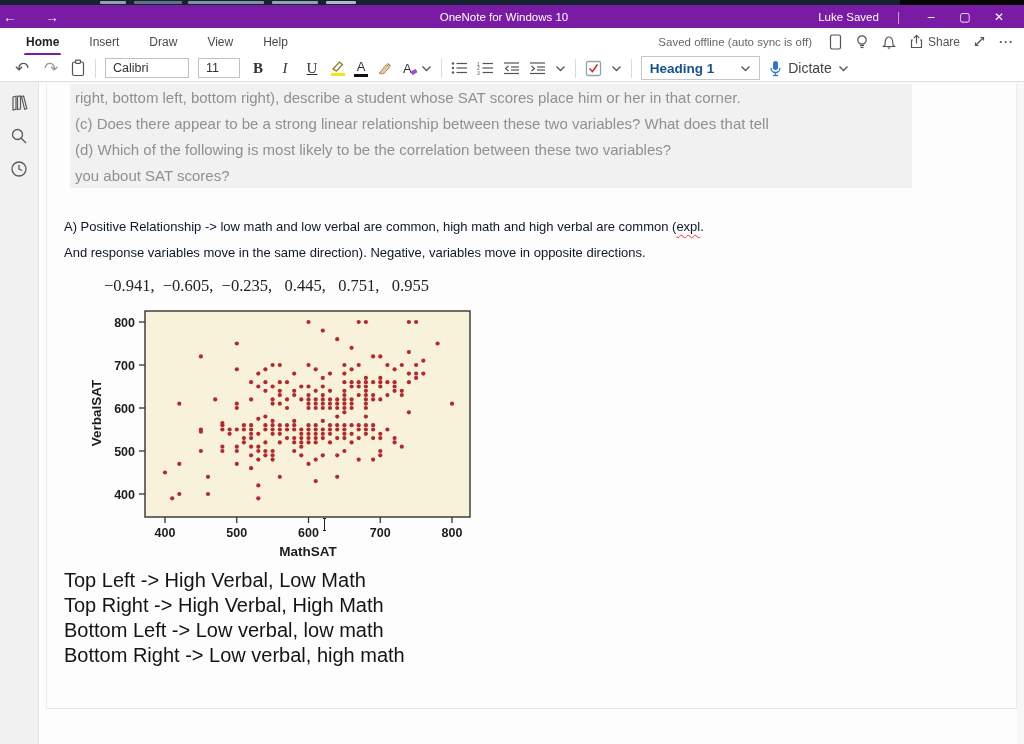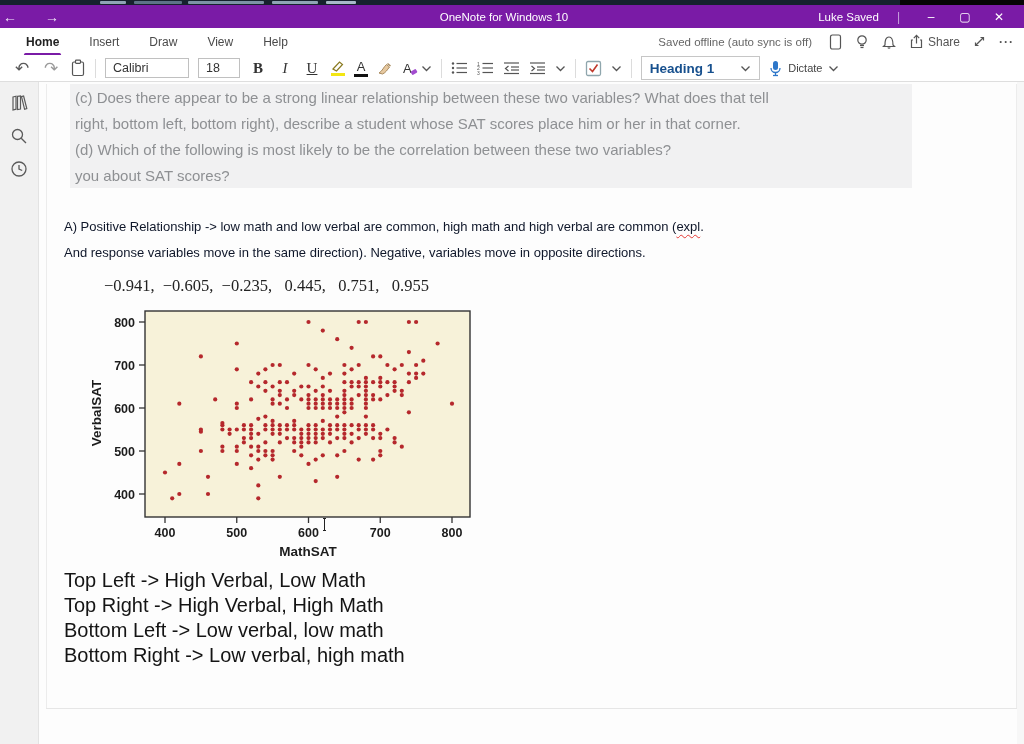--- a/index.html
+++ b/index.html
@@ -46,21 +46,21 @@
   .sizebox{width:42px;}
   .fmt{font-family:"Liberation Serif",serif;font-size:15px;color:#333;width:18px;text-align:center;}
   .fmt.b{font-weight:bold;}
   .fmt.i{font-style:italic;}
   .fmt.u{text-decoration:underline;}
   .stack{display:flex;flex-direction:column;align-items:center;line-height:1;}
   .colorbar{width:14px;height:3px;margin-top:1px;}
   .chev svg{display:block;}
   .stylebox{border:1px solid #c6c6c6;height:22px;display:flex;align-items:center;gap:26px;
             padding:0 8px;font-size:13.5px;color:#17508e;font-weight:bold;}
-  .dictate{display:flex;align-items:center;gap:6px;font-size:11px;color:#444;}
+  .dictate{display:flex;align-items:center;gap:6px;font-size:14px;color:#444;}
 
   
   .sidebar{left:0;top:82px;width:38px;height:662px;background:#f1f1f1;border-right:1px solid #e3e3e3;}
   .sidebar .sic{position:absolute;left:10px;}
 
   
   .pageborder{background:#ececec;}
   .grayblock{left:70px;top:84px;width:842px;height:104px;background:#f1f1f2;color:#8e9093;
              font-size:15px;line-height:26px;padding:1px 0 0 5px;box-sizing:border-box;}
   .para{left:64px;top:214px;width:928px;font-size:13px;line-height:26px;color:#0f172a;}
@@ -161,21 +161,21 @@
       <svg width="16" height="18" viewBox="0 0 16 18">
           <rect x="2.5" y="3" width="11" height="13.5" rx="1.5" fill="none" stroke="#555" stroke-width="1.2"></rect>
           <rect x="5.5" y="1.2" width="5" height="3.2" rx="0.8" fill="#fff" stroke="#555" stroke-width="1.2"></rect>
         </svg>
     </span>
     <span class="sep"></span>
     <span class="selbox fontbox">
         <span>Calibri</span>
       </span>
     <span class="selbox sizebox">
-        <span>18</span>
+        <span>11</span>
       </span>
     <span class="tb fmt b">B</span>
     <span class="tb fmt i">I</span>
     <span class="tb fmt u">U</span>
     <span class="tb">
       <span class="stack">
         <svg width="15" height="12" viewBox="0 0 15 12">
             <path d="M3 9 L9.5 2 L12.5 4.5 L6.5 11 Z" fill="none" stroke="#8a7a20" stroke-width="1.2"></path>
           </svg>
         <span class="colorbar" style="background:#f3e612;"></span>
@@ -306,22 +306,22 @@
         </svg>
     </span>
   </div>
 
   <div class="abs pageborder" style="left:46px;top:84px;width:1px;height:624px;"></div>
   <div class="abs pageborder" style="left:1016px;top:84px;width:1px;height:624px;"></div>
   <div class="abs pageborder" style="left:46px;top:708px;width:971px;height:1px;background:#e6e6e6;"></div>
   <div class="abs scrollstrip"></div>
 
   <div class="abs grayblock">
+    <div>right, bottom left, bottom right), describe a student whose SAT scores place him or her in that corner.</div>
     <div>(c) Does there appear to be a strong linear relationship between these two variables? What does that tell</div>
-    <div>right, bottom left, bottom right), describe a student whose SAT scores place him or her in that corner.</div>
     <div>(d) Which of the following is most likely to be the correlation between these two variables?</div>
     <div>you about SAT scores?</div>
   </div>
 
   <div class="abs para">
     <div><span>A) Positive Relationship -&gt; low math and low verbal are common, high math and high verbal are common (</span><span class="sp-err">expl</span><span>.</span></div>
     <div>And response variables move in the same direction). Negative, variables move in opposite directions.</div>
   </div>
 
   <div class="abs corr">−0.941,  −0.605,  −0.235,   0.445,   0.751,   0.955</div>

